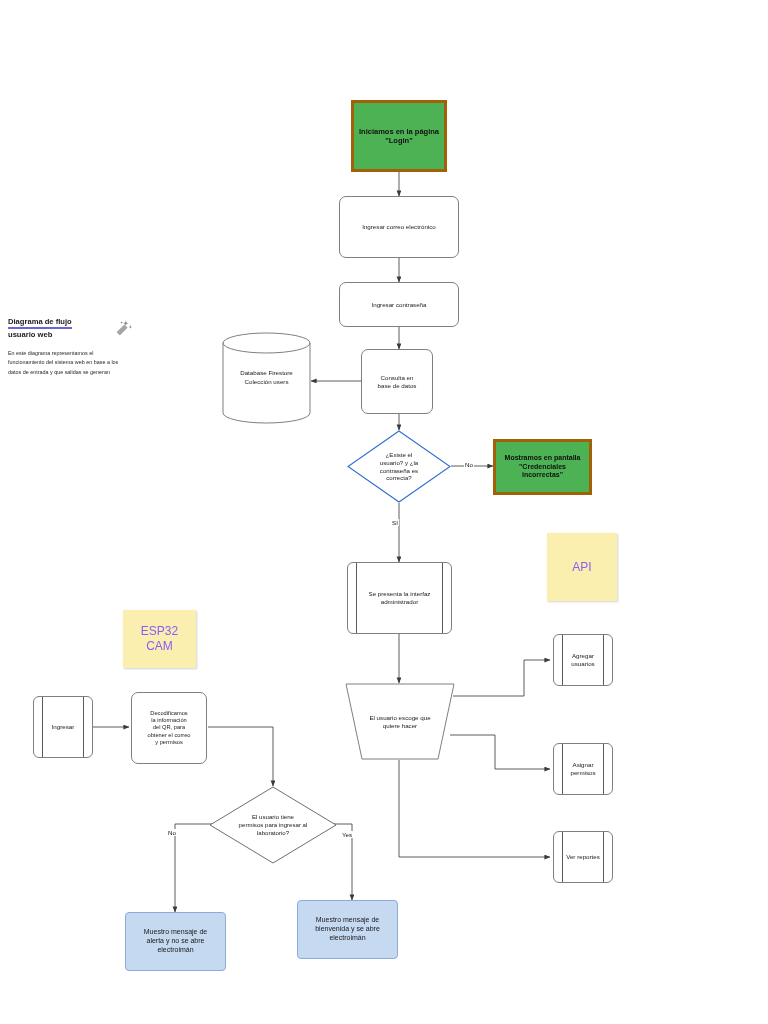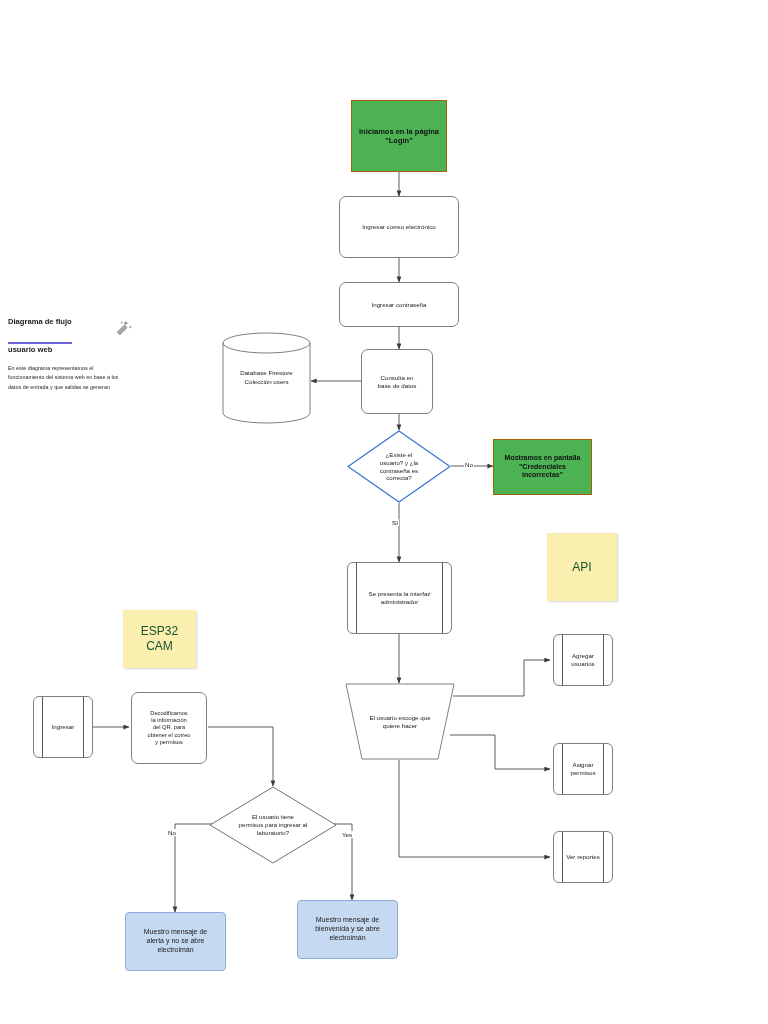--- a/index.html
+++ b/index.html
@@ -28,21 +28,21 @@
     align-items: center;
     justify-content: center;
     text-align: center;
     line-height: 1.25;
     white-space: pre-line;
     overflow: hidden;
   }
   
   .term-green {
     background: #4cb254;
-    border: 1px solid #a16207;
+    border: 3px solid #a16207;
     color: #111;
     font-size: 7.5px;
     font-weight: 600;
   }
   .rounded-proc {
     background: #ffffff;
     border: 1px solid #7f7f7f;
     border-radius: 7px;
     font-size: 6.2px;
   }
@@ -66,21 +66,21 @@
     width: 0;
     border-left: 1px solid #5a5a5a;
   }
   .sub-proc::before { left: 8px; }
   .sub-proc::after  { right: 8px; }
 
   .note-yellow {
     background: #fbefb0;
     border: none;
     font-size: 12px;
-    color: #14532d;
+    color: #8b5cf6;
     box-shadow: 1px 1px 2px rgba(0,0,0,0.18);
     text-align: center;
   }
   .diamond-wrap { position: absolute; }
   .diamond-label {
     position: absolute;
     left: 0; top: 0;
     width: 100%; height: 100%;
     display: flex;
     align-items: center;
@@ -111,21 +111,21 @@
     font-size: 7.6px;
     font-weight: bold;
     color: #1b1b1b;
     line-height: 1.45;
     margin: 0;
     white-space: pre-line;
   }
   #doc-title .ul {
     border-bottom: 2px solid #6b63d6;
     display: inline-block;
-    padding-bottom: 15px;
+    padding-bottom: 0px;
   }
   #doc-body {
     margin-top: 9px;
     font-size: 5.4px;
     line-height: 1.75;
     color: #2a2a2a;
     white-space: pre-line;
   }
   #wand-icon {
     position: absolute;

